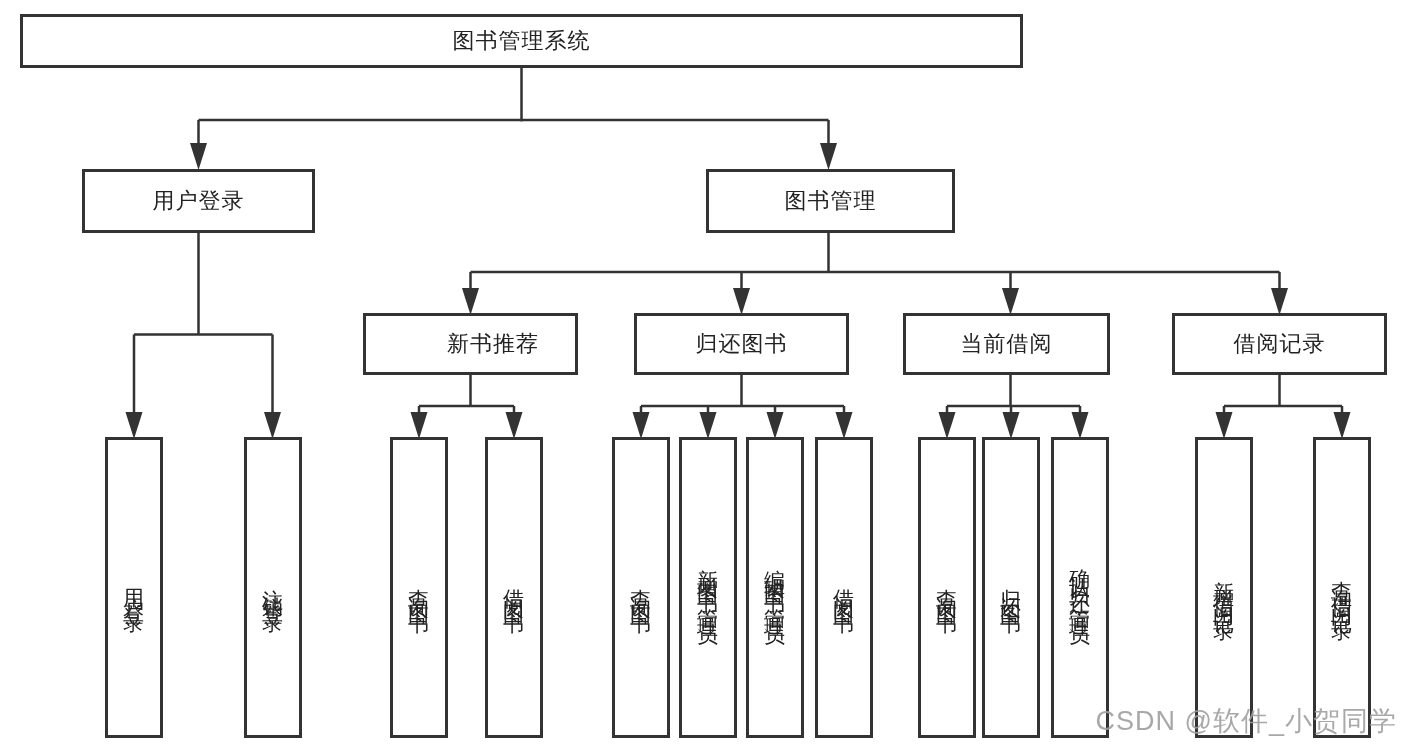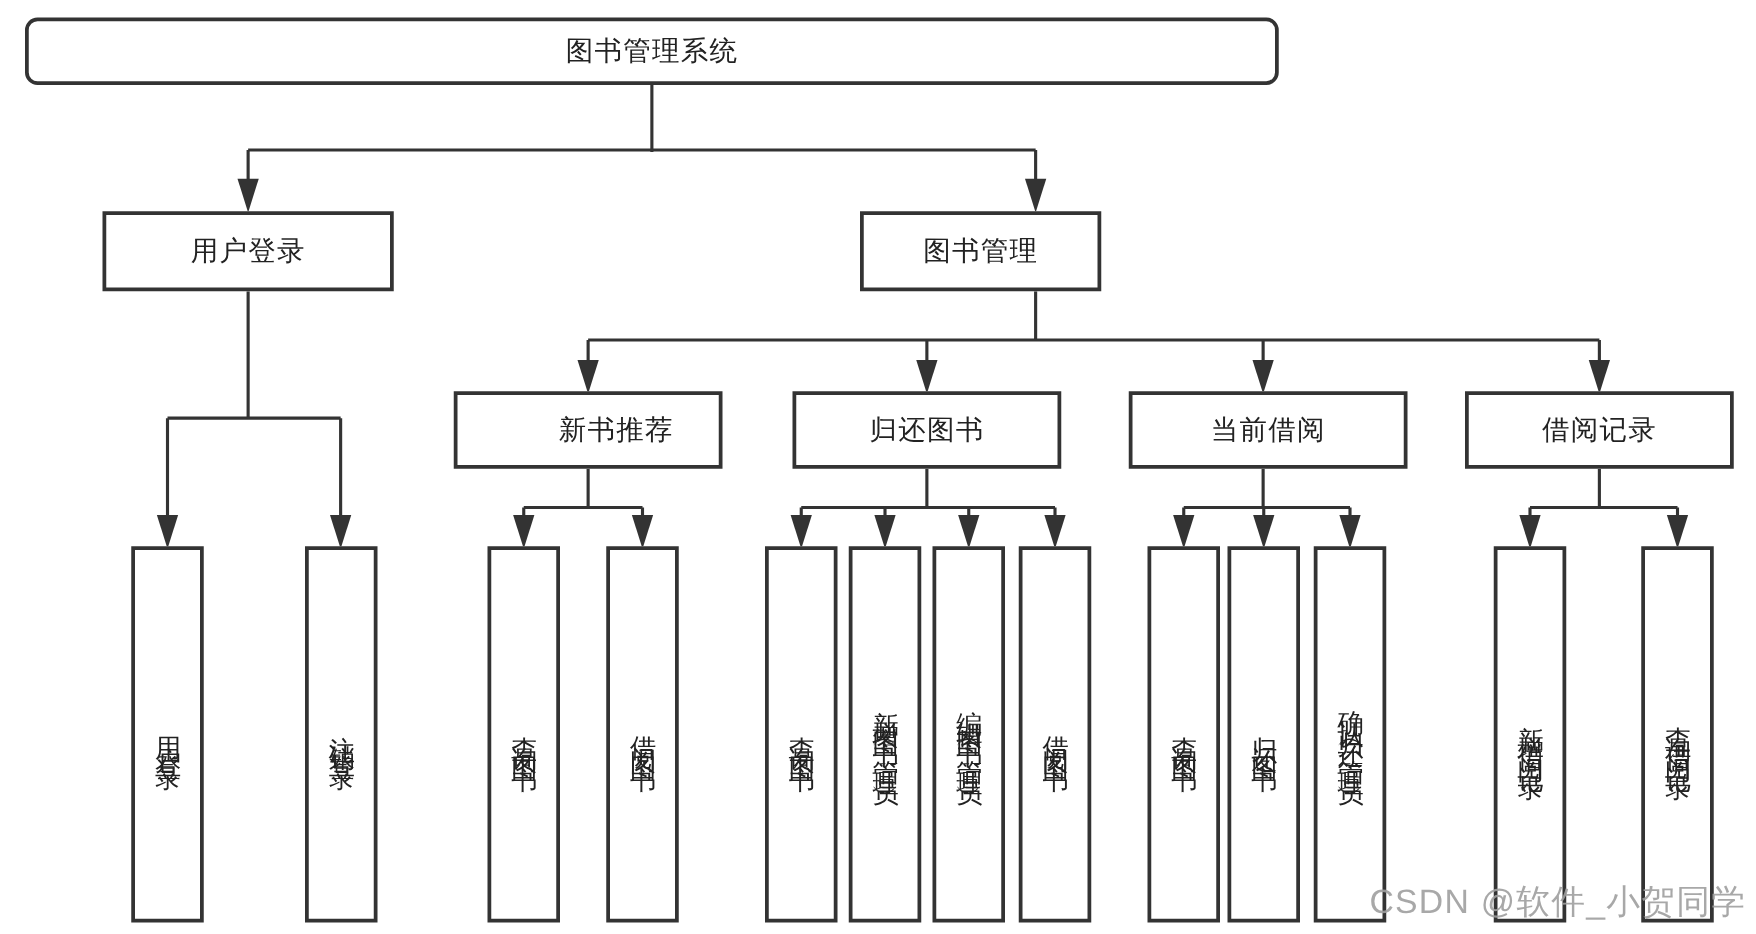--- a/index.html
+++ b/index.html
@@ -38,28 +38,28 @@
   }
   
   .box.v {
     writing-mode: vertical-rl;
     text-orientation: mixed;
     letter-spacing: 8px;
     font-size: 21px;
     padding: 6px 0;
   }
   
-  .n-root      { left: 20px;   top: 14px;  width: 1003px; height: 54px; border-radius: 10px; }
+  .n-root      { left: 20px;   top: 14px;  width: 1003px; height: 54px; }
   
   .n-user      { left: 82px;   top: 169px; width: 233px;  height: 64px; }
-  .n-mgmt      { left: 688px;  top: 169px; width: 193px;  height: 64px; }
+  .n-mgmt      { left: 706px;  top: 169px; width: 249px;  height: 64px; }
   
   .n-recommend { left: 363px;  top: 313px; width: 215px;  height: 62px; padding-left: 45px; }
   .n-borrow    { left: 634px;  top: 313px; width: 215px;  height: 62px; }
-  .n-current   { left: 903px;  top: 313px; width: 223px;  height: 62px; }
+  .n-current   { left: 903px;  top: 313px; width: 207px;  height: 62px; }
   .n-records   { left: 1172px; top: 313px; width: 215px;  height: 62px; }
   
   .leaf        { top: 437px; width: 58px; height: 301px; }
   .l-userlogin   { left: 105px; }
   .l-logout      { left: 244px; }
   .l-rec-query   { left: 390px; }
   .l-rec-borrow  { left: 485px; }
   .l-bor-query   { left: 612px; }
   .l-bor-add     { left: 679px; }
   .l-bor-edit    { left: 746px; }

